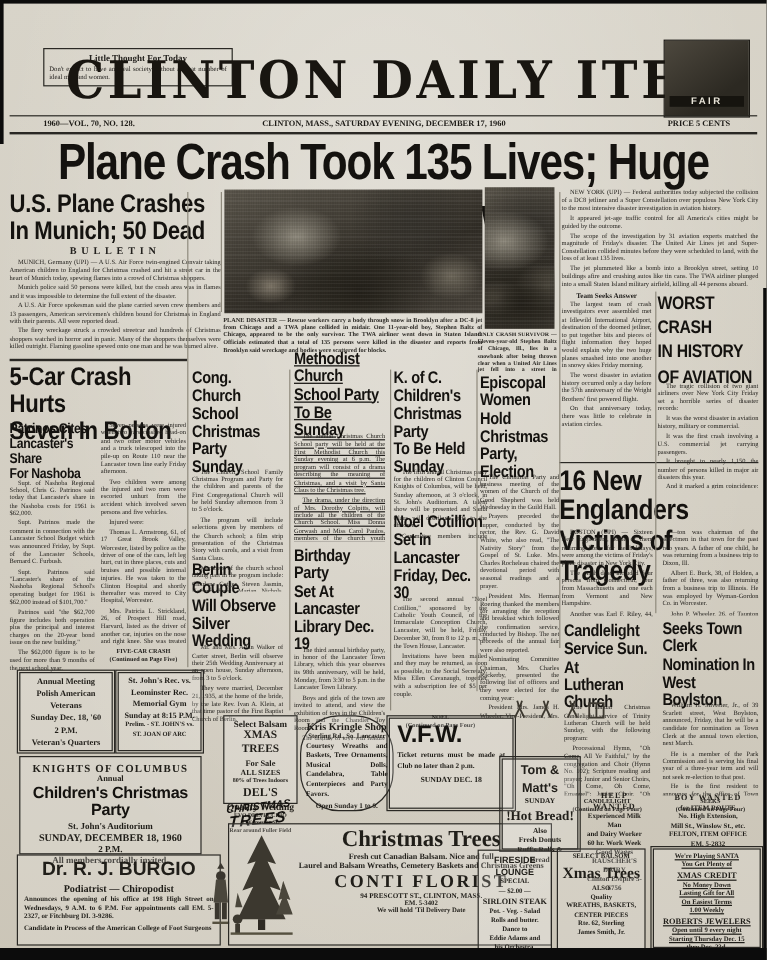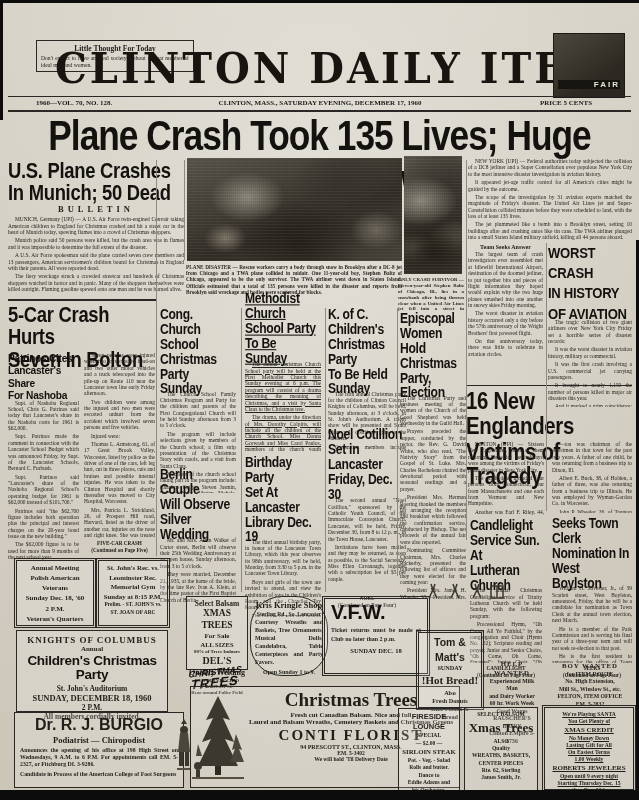--- a/index.html
+++ b/index.html
@@ -41,21 +41,21 @@
       radial-gradient(ellipse 70px 55px at 72% 26%, #35322c 0%, transparent 70%),
       radial-gradient(ellipse 90px 60px at 52% 82%, #232019 0%, transparent 72%),
       radial-gradient(ellipse 34px 24px at 18% 78%, #7d7567 0%, transparent 62%),
       radial-gradient(ellipse 40px 30px at 88% 70%, #6d675a 0%, transparent 65%),
       linear-gradient(160deg,#59544a,#312d26 60%,#47423a);}
   .photo:after{content:"";position:absolute;inset:0;
       background:repeating-linear-gradient(0deg,rgba(255,255,255,.05) 0 1px,transparent 1px 3px),
                  repeating-linear-gradient(90deg,rgba(0,0,0,.06) 0 1px,transparent 1px 2px);}
   .weatherbox{background:linear-gradient(145deg,#4d483e,#2c2922 70%);border:1px solid #1c1a15;}
   .weatherbox .fair{position:absolute;left:4px;right:4px;bottom:8px;background:#16140f;color:#e8e4d8;
-      font-family:"Liberation Sans",sans-serif;font-weight:700;font-size:8px;text-align:right;letter-spacing:2px;}
+      font-family:"Liberation Sans",sans-serif;font-weight:700;font-size:8px;text-align:center;letter-spacing:2px;}
   
   .adbox{border:1.5px solid #2a2824;background:rgba(255,255,255,.18);text-align:center;font-weight:700;color:#201e19;}
   .adbox.dbl{outline:1px solid #2a2824;outline-offset:1.5px;}
   .adline{margin:0;line-height:1.25;}
   
   .polish .adline{font-size:7px;line-height:1.45;}
   .stjohns .adline{font-size:6.8px;line-height:1.4;}
   .stjohns .adline:nth-child(5),.stjohns .adline:nth-child(6){font-size:5.4px;}
   .roberts .adline{font-size:5.6px;line-height:1.3;}
   .roberts .adline:nth-child(3),.roberts .adline:nth-child(8){font-size:7px;}
@@ -88,21 +88,21 @@
 
   <div class="abs masthead" style="left:55px;top:42px;width:420px;">CLINTON  DAILY  ITEM</div>
 
   <div class="abs weatherbox" style="left:553px;top:33px;width:70px;height:63px;">
     <div class="fair">FAIR</div>
   </div>
 
   <div class="abs rule-h" style="left:8px;top:96px;width:623px;"></div>
   <div class="abs dateline" style="left:36px;top:99px;">1960—VOL. 70, NO. 128.</div>
   <div class="abs dateline" style="left:140px;top:99px;width:360px;text-align:center;">CLINTON, MASS., SATURDAY EVENING, DECEMBER 17, 1960</div>
-  <div class="abs dateline" style="left:540px;top:99px;width:85px;text-align:left;">PRICE 5 CENTS</div>
+  <div class="abs dateline" style="left:540px;top:99px;width:85px;text-align:center;">PRICE 5 CENTS</div>
   <div class="abs rule-h" style="left:8px;top:110px;width:623px;height:2px;"></div>
 
   <div class="abs hd hd-banner" style="left:8px;top:113px;width:623px;">Plane Crash Took 135 Lives; Huge Probe Underway</div>
 
   <div class="abs" style="left:8px;top:160px;width:176px;">
     <div class="hd hd-lg">U.S. Plane Crashes
 In Munich; 50 Dead</div>
     <div class="kicker" style="margin-top:4px;">BULLETIN</div>
     <div class="body clip" style="height:92px;margin-top:2px;">
         <p>MUNICH, Germany (UPI) — A U.S. Air Force twin-engined Convair taking American children to England for Christmas crashed and hit a street car in the heart of Munich today, spewing flames into a crowd of Christmas shoppers.</p>

